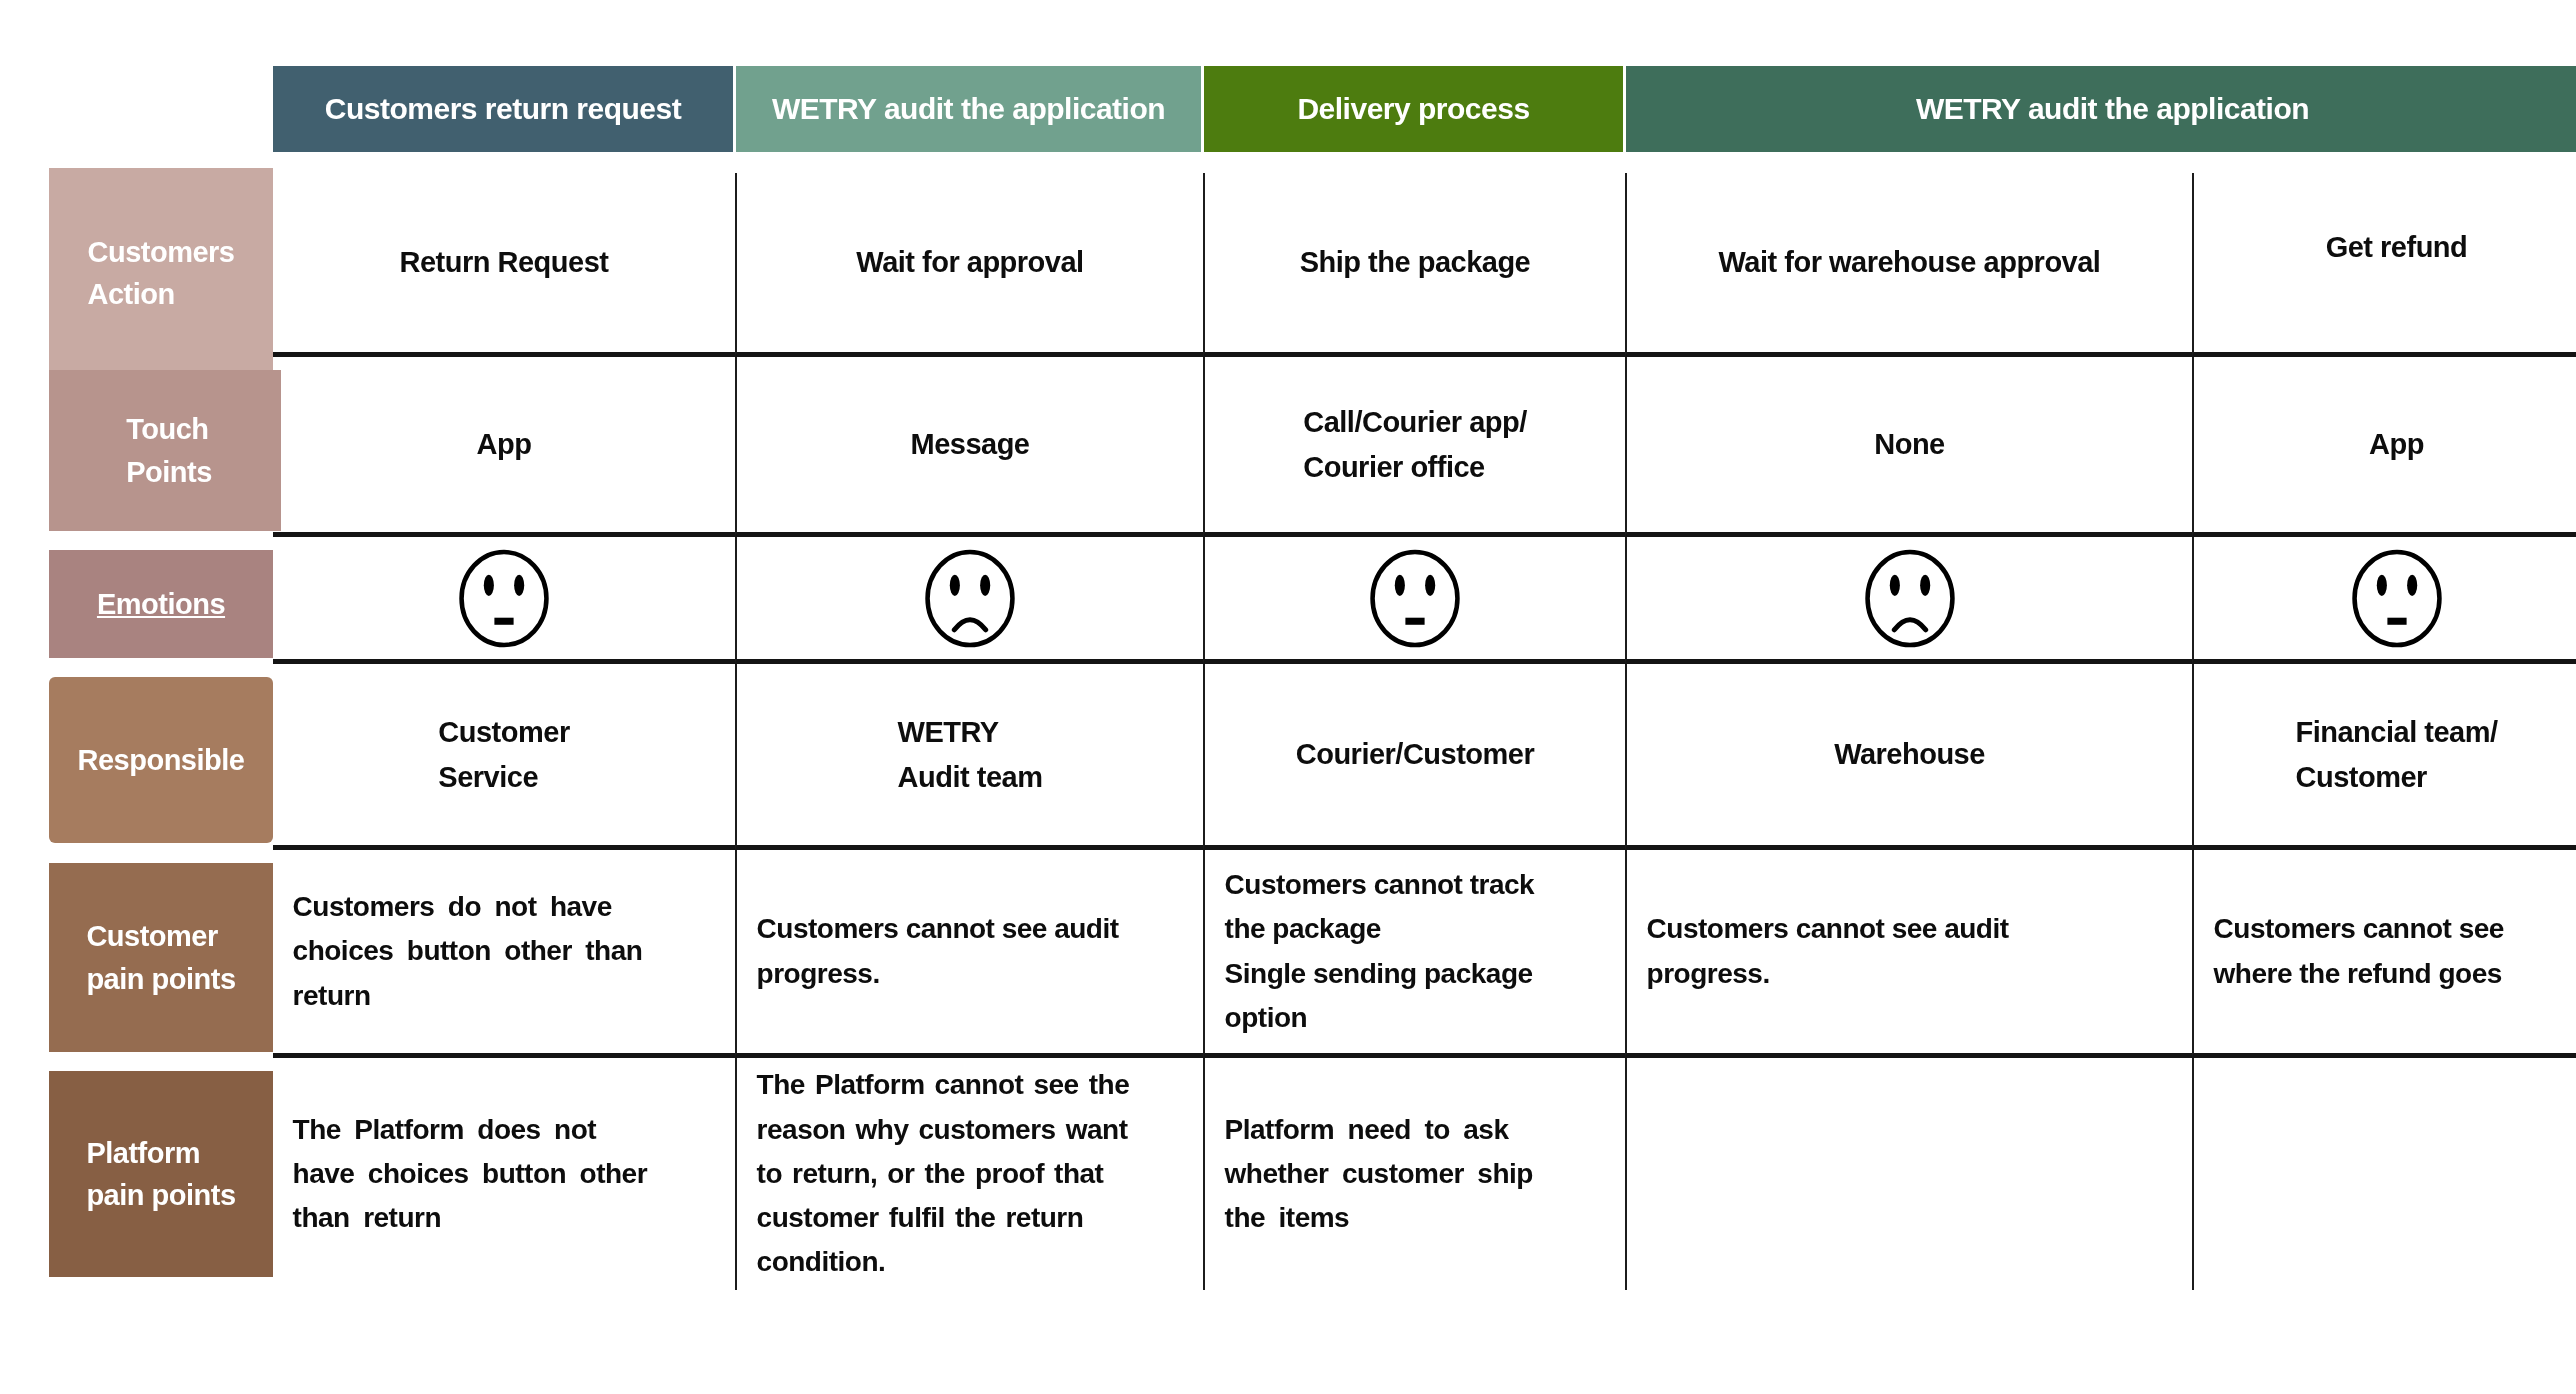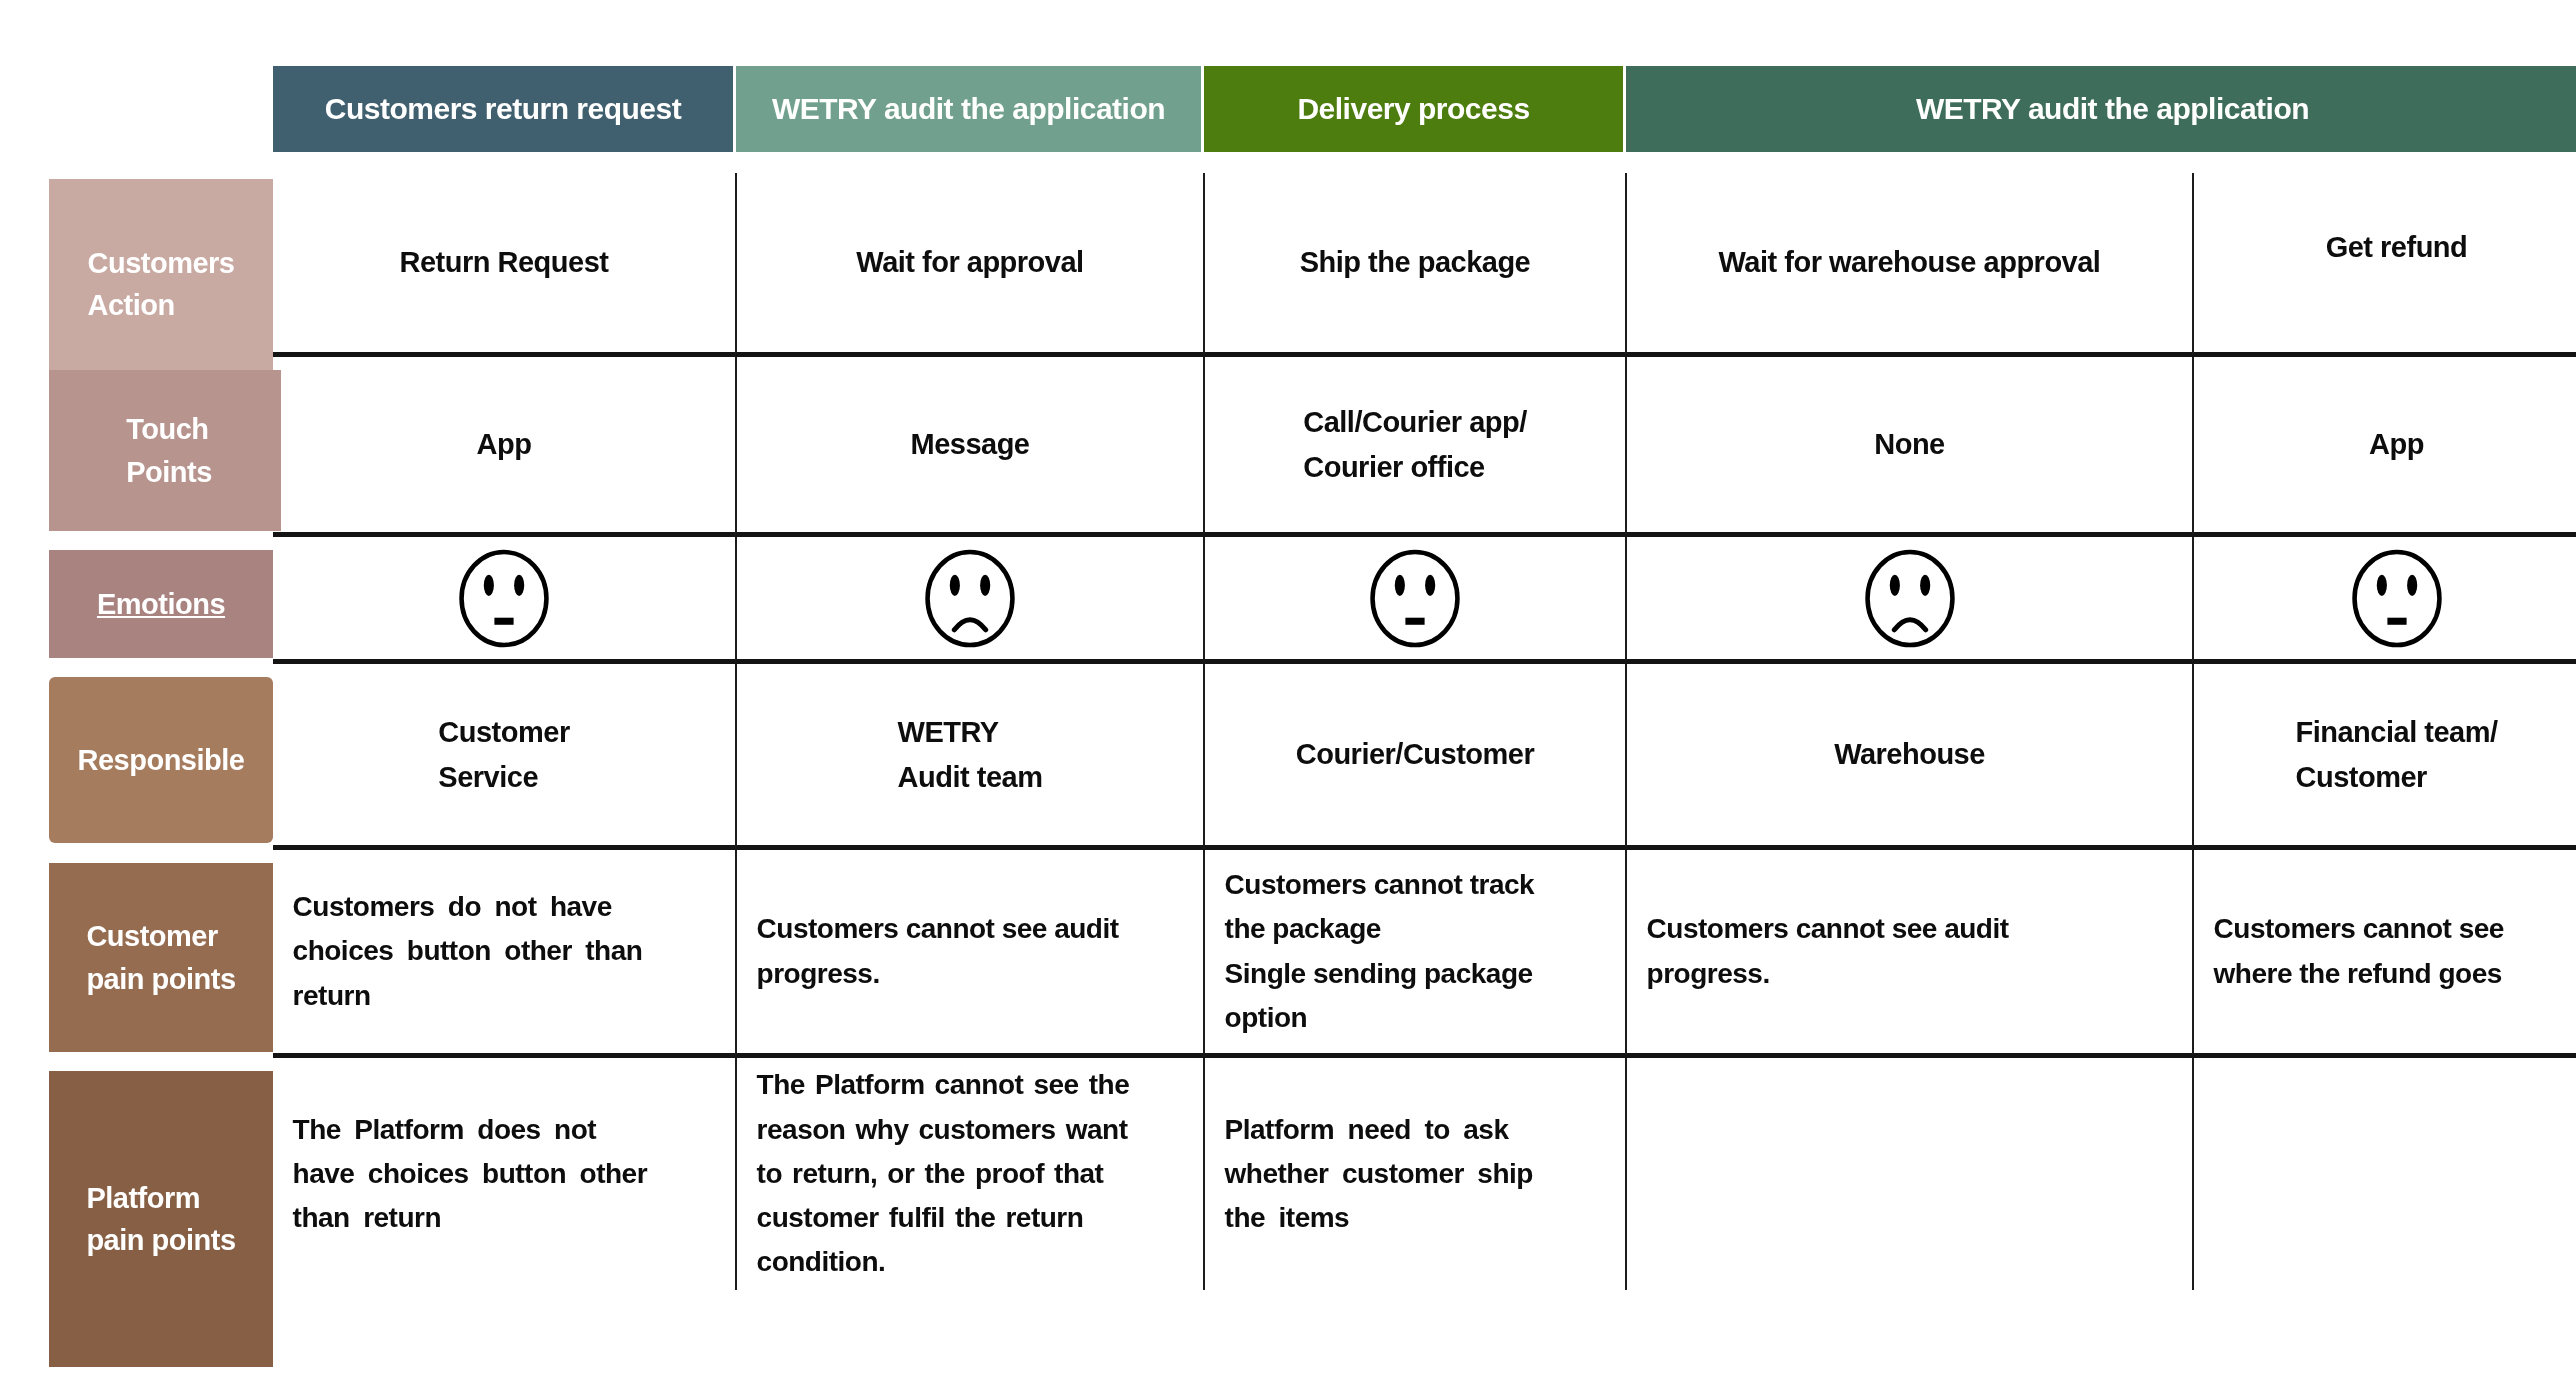--- a/index.html
+++ b/index.html
@@ -37,26 +37,26 @@
     width:224px;
     display:flex;
     align-items:center;
     justify-content:center;
     color:#ffffff;
     font-size:29px;
     line-height:1.45;
     white-space:pre-line;
     text-align:left;
   }
-  .rh1{top:179px;height:210px;}
+  .rh1{top:168px;height:210px;}
   .rh2{top:370px;height:161px;padding-left:8px;}
   .rh3{top:550px;height:108px;text-decoration:underline;}
   .rh4{top:677px;height:166px;border-radius:6px;}
   .rh5{top:863px;height:189px;}
-  .rh6{top:1071px;height:296px;}
+  .rh6{top:1071px;height:206px;}
   
   .grid{
     position:absolute;
     left:273px;
     top:173px;
     width:2326px;
     height:1117px;
     display:grid;
     grid-template-columns:462px 468px 422px 567px 407px;
     grid-template-rows:184px 180px 127px 186px 208px 232px;

